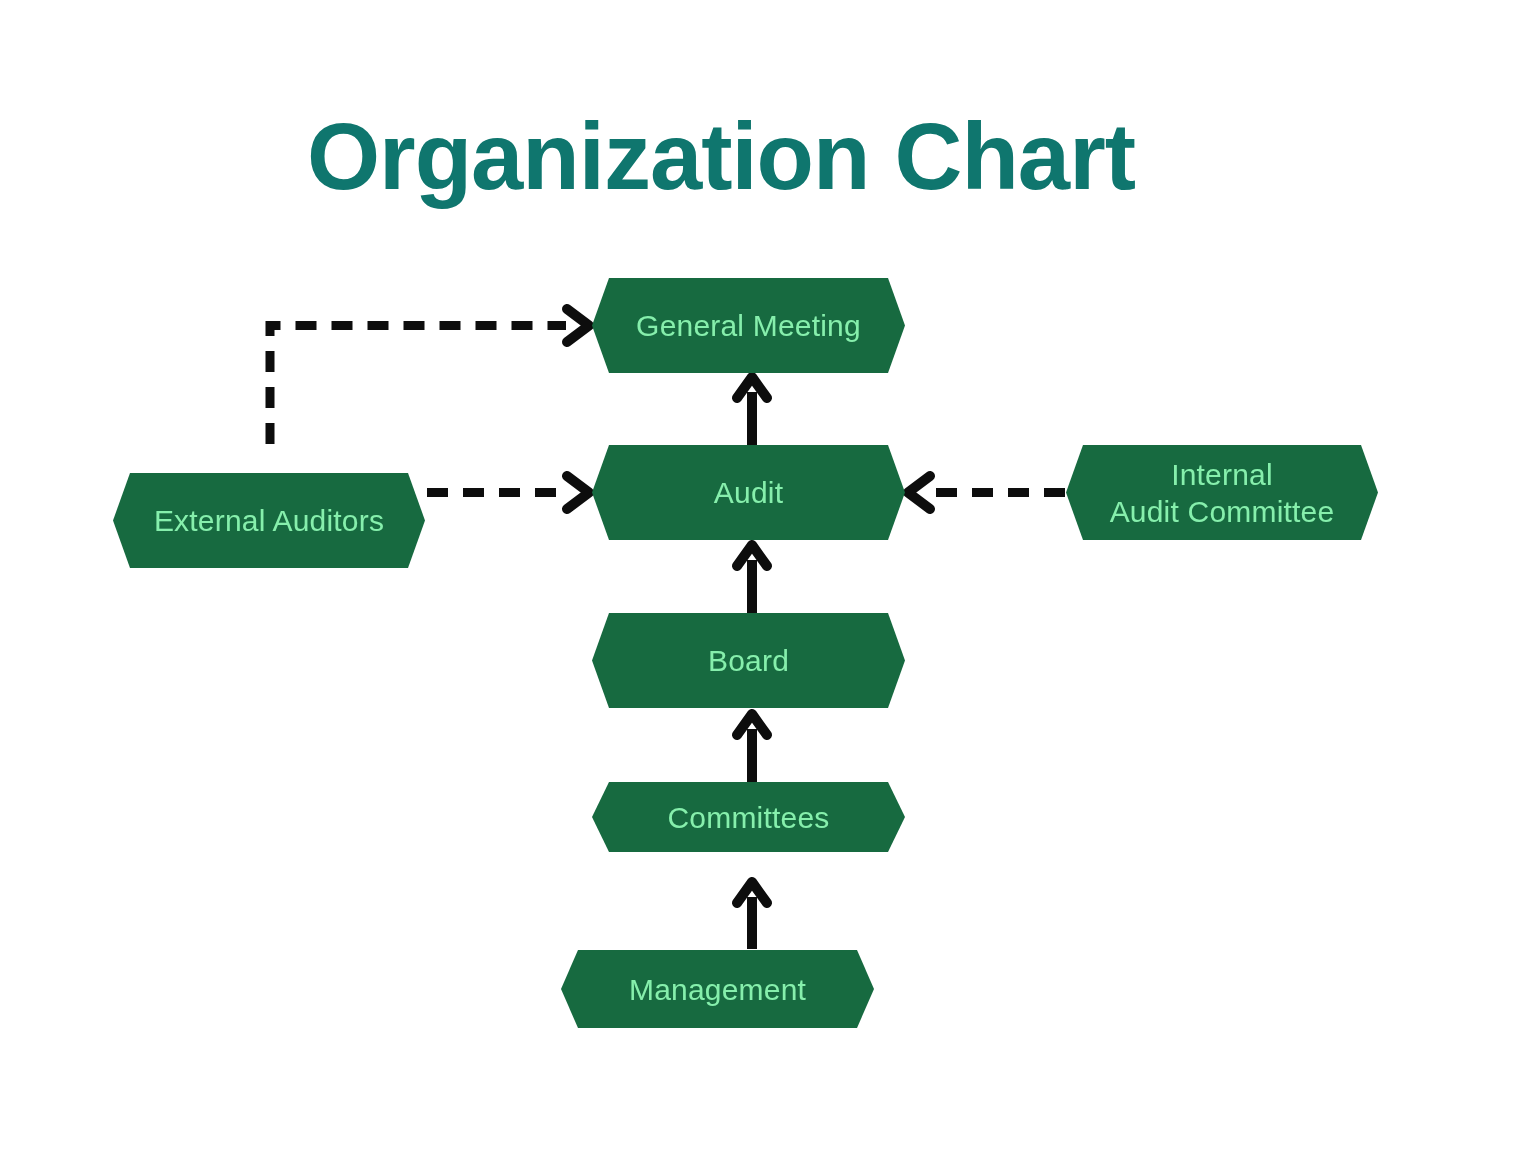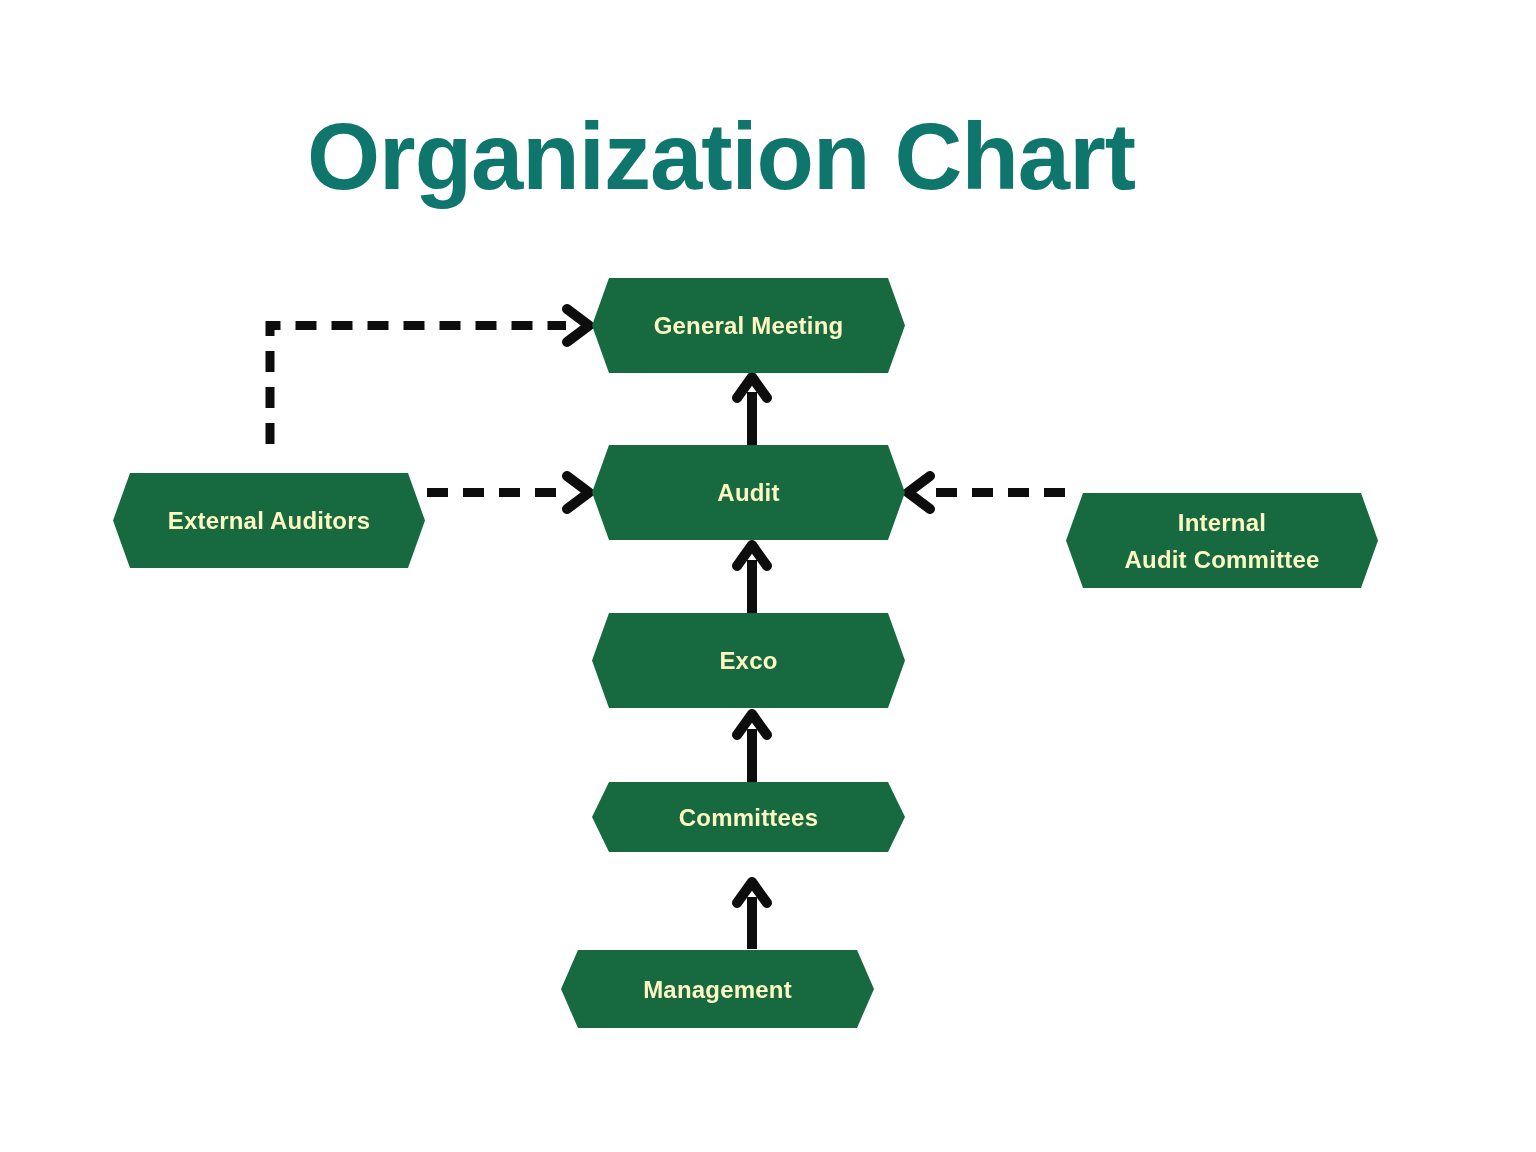--- a/index.html
+++ b/index.html
@@ -27,36 +27,36 @@
   }
 
   .node {
     position: absolute;
     background: #176A40;
     clip-path: polygon(0% 50%, 17px 0%, calc(100% - 17px) 0%, 100% 50%, calc(100% - 17px) 100%, 17px 100%);
     display: flex;
     align-items: center;
     justify-content: center;
     text-align: center;
-    color: #fef9c3;
-    font-weight: bold;
-    font-size: 24px;
+    color: #86efac;
+    font-weight: normal;
+    font-size: 30px;
     letter-spacing: 0.2px;
     line-height: 37px;
   }
 
   .node .label { display: block; }
 
   .node-general-meeting { left: 592px; top: 278px; width: 313px; height: 95px; }
   .node-board            { left: 592px; top: 445px; width: 313px; height: 95px; }
   .node-exco             { left: 592px; top: 613px; width: 313px; height: 95px; }
   .node-committees       { left: 592px; top: 782px; width: 313px; height: 70px; }
   .node-management       { left: 561px; top: 950px; width: 313px; height: 78px; }
   .node-external-auditors        { left: 113px;  top: 445px; width: 312px; height: 95px; margin-top: 28px; }
-  .node-internal-audit-committee { left: 1066px; top: 445px; width: 312px; height: 95px; margin-top: 48px; }
+  .node-internal-audit-committee { left: 1066px; top: 445px; width: 312px; height: 95px; }
 
   .connectors {
     position: absolute;
     left: 0; top: 0;
     width: 1536px;
     height: 1152px;
     pointer-events: none;
   }
 
   .shaft  { stroke: #0d0d0d; stroke-width: 10; fill: none; }
@@ -110,21 +110,21 @@
 
   <div class="node node-general-meeting">
     <span class="label">General Meeting</span>
   </div>
 
   <div class="node node-board">
     <span class="label">Audit</span>
   </div>
 
   <div class="node node-exco">
-    <span class="label">Exco</span>
+    <span class="label">Board</span>
   </div>
 
   <div class="node node-committees">
     <span class="label">Committees</span>
   </div>
 
   <div class="node node-management">
     <span class="label">Management</span>
   </div>
 

